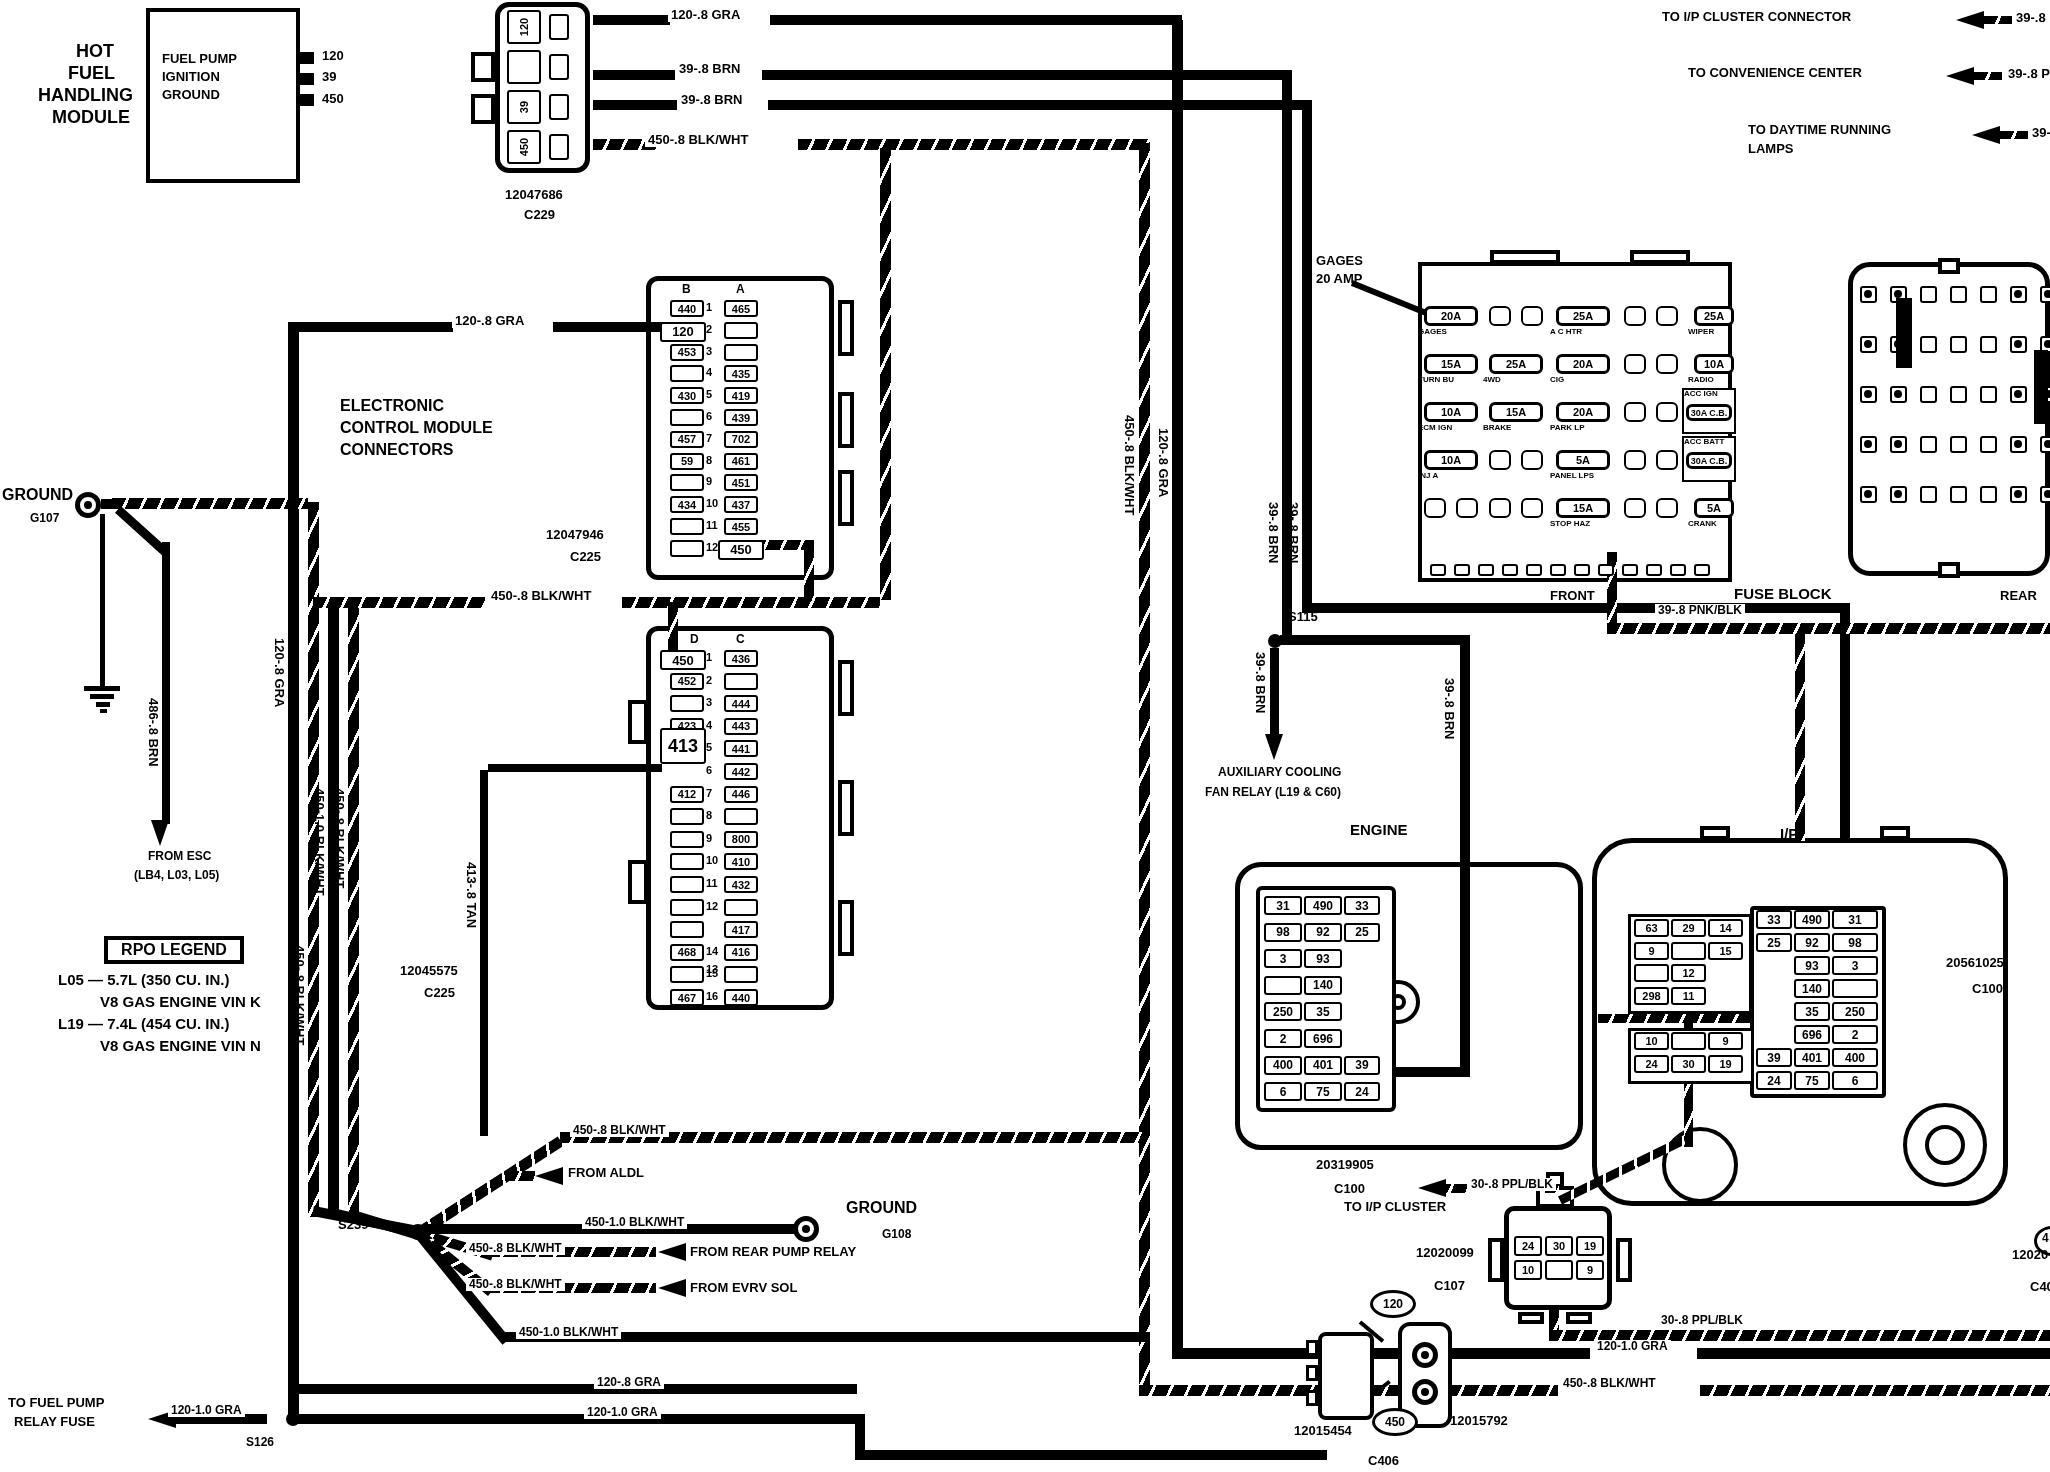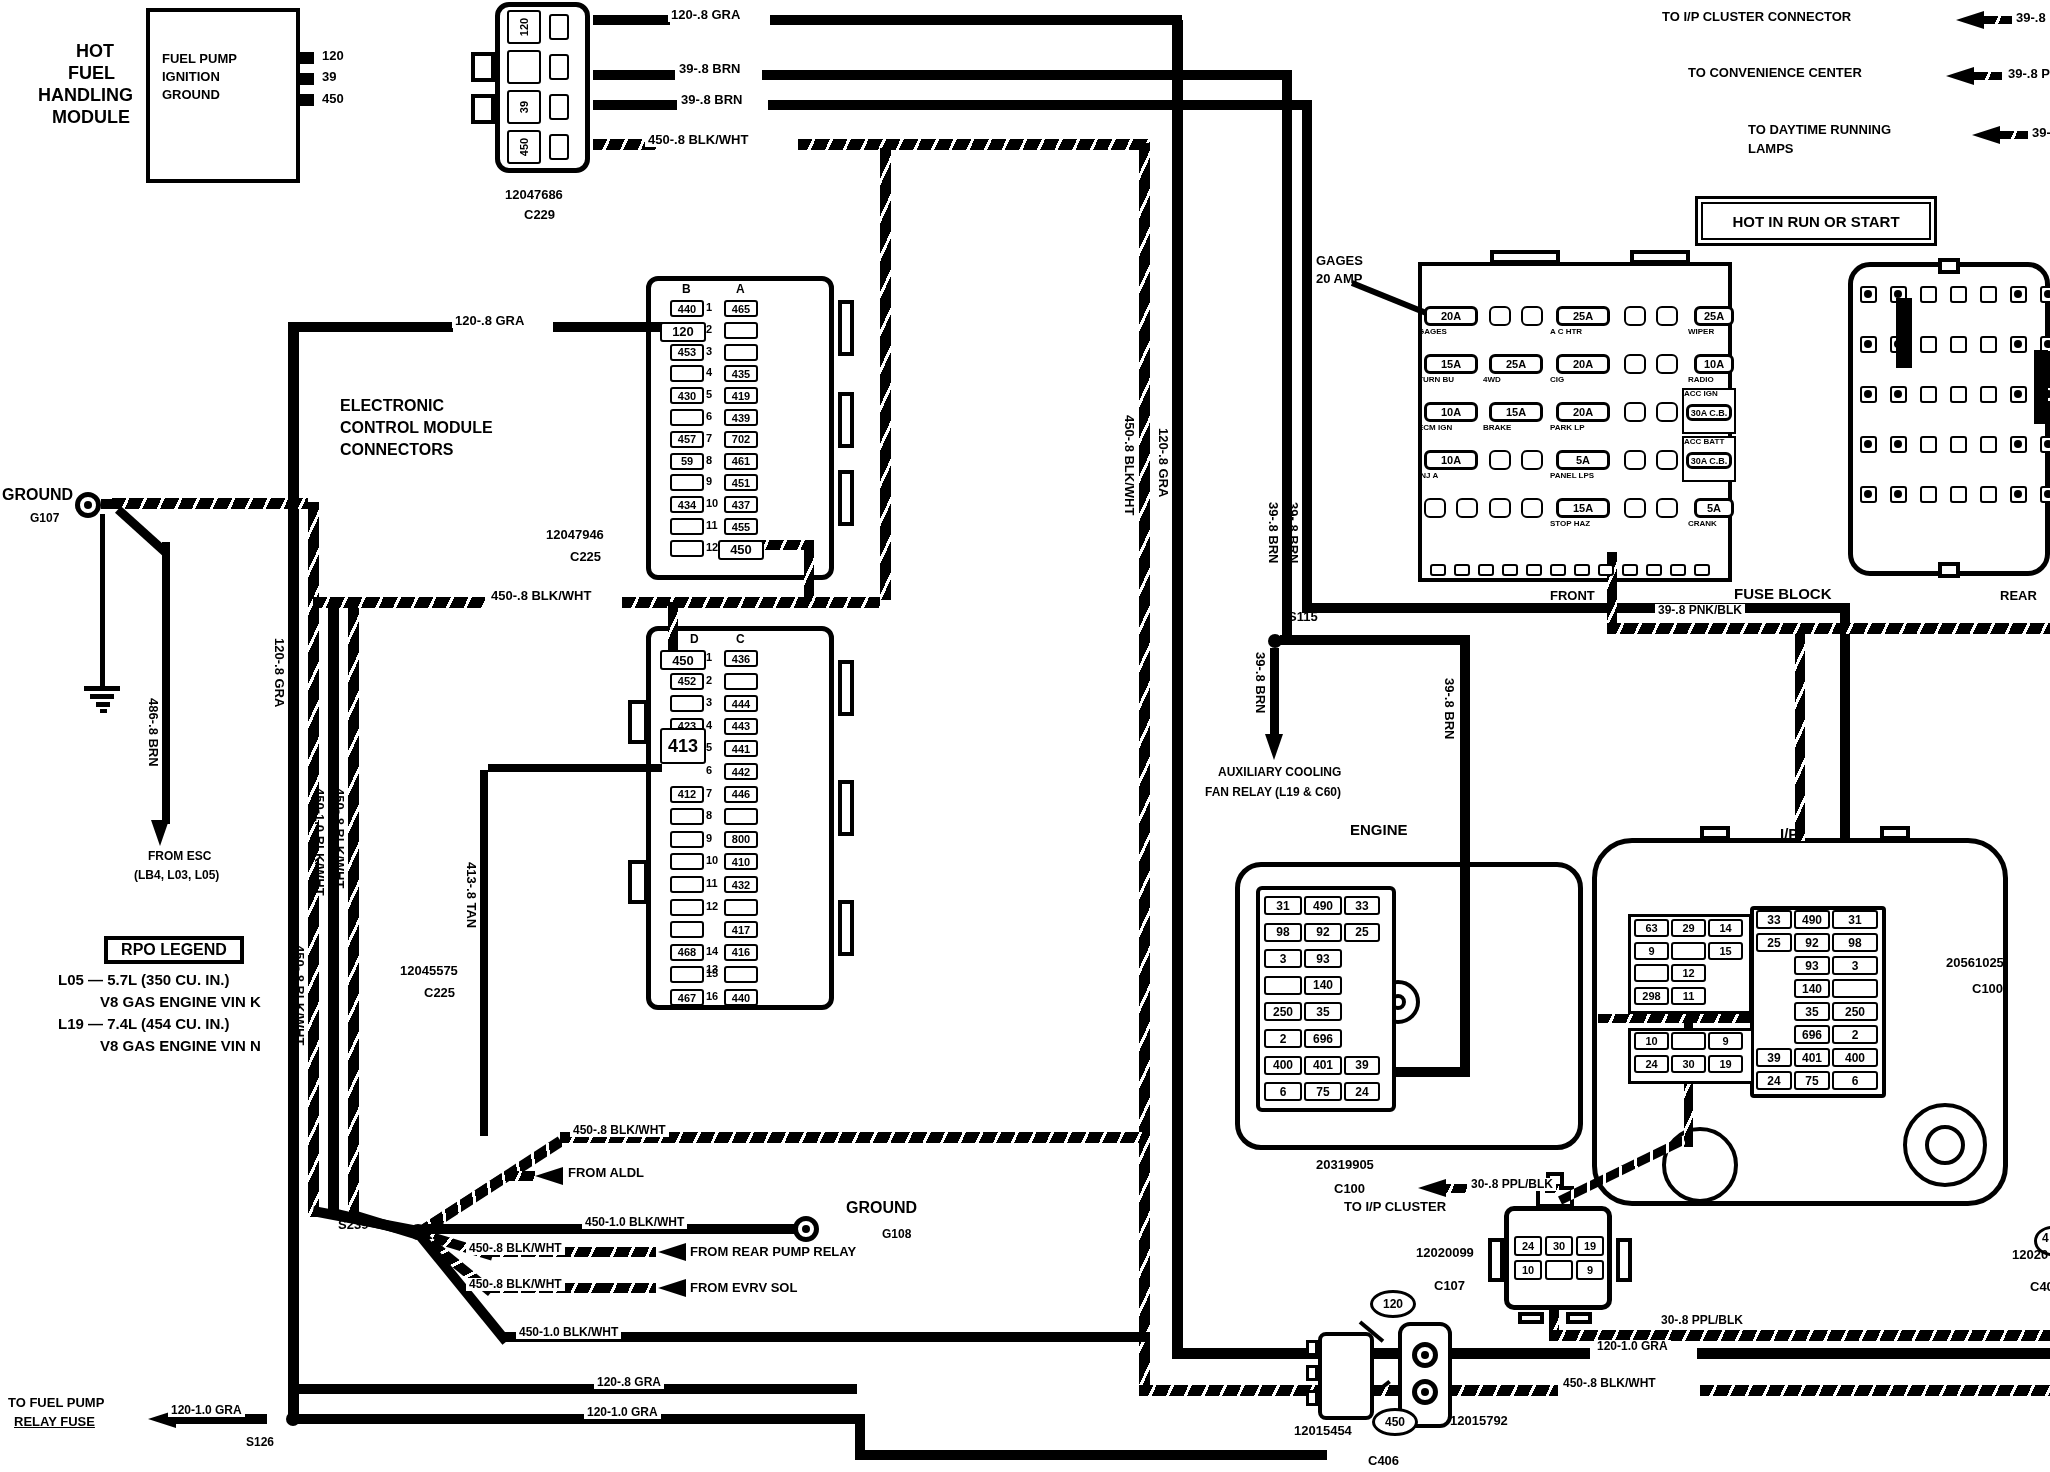--- a/index.html
+++ b/index.html
@@ -53,23 +53,20 @@
   <div class="pod" id="ip-pod"></div>
   <div class="shell" id="module-box" style="border-width:4px;"></div>
   <div class="shell" id="c229-shell"></div>
   <div class="shell" id="ecm1-shell"></div>
   <div class="shell" id="ecm2-shell"></div>
   <div class="shell" id="fuse-shell"></div>
   <div class="shell" id="rear-shell"></div>
   <div class="shell" id="c107-shell"></div>
   <div class="shell" id="sender-left"></div>
   <div class="shell" id="sender-right"></div>
-  <div id="hotbox">
-    <span>HOT IN RUN OR START</span>
-  </div>
   <div id="rpo-box">
     <span>RPO LEGEND</span>
   </div>
 <div class="circ" style="left: 1376px; top: 980px; width: 44px; height: 44px;"></div>
     <div class="circ" style="left: 1390px; top: 994px; width: 16px; height: 16px;"></div>
     <div class="circ" style="left: 1725px; top: 972px; width: 40px; height: 40px;"></div>
     <div class="circ" style="left: 1737px; top: 984px; width: 16px; height: 16px;"></div>
     <div class="circ" style="left: 1903px; top: 1103px; width: 84px; height: 84px;"></div>
     <div class="circ" style="left: 1925px; top: 1125px; width: 40px; height: 40px;"></div>
     <div class="circ" style="left: 1662px; top: 1127px; width: 76px; height: 76px;"></div>
@@ -577,21 +574,21 @@
     <div class="lbl" style="left: 568px; top: 1166px;">FROM ALDL</div>
     <div class="lbl" style="left: 582px; top: 1216px; font-size: 12px; background: rgb(255, 255, 255); padding: 0px 3px;">450-1.0 BLK/WHT</div>
     <div class="lbl" style="left: 466px; top: 1242px; font-size: 12px; background: rgb(255, 255, 255); padding: 0px 3px;">450-.8 BLK/WHT</div>
     <div class="lbl" style="left: 690px; top: 1245px;">FROM REAR PUMP RELAY</div>
     <div class="lbl" style="left: 466px; top: 1278px; font-size: 12px; background: rgb(255, 255, 255); padding: 0px 3px;">450-.8 BLK/WHT</div>
     <div class="lbl" style="left: 690px; top: 1281px;">FROM EVRV SOL</div>
     <div class="lbl" style="left: 516px; top: 1326px; font-size: 12px; background: rgb(255, 255, 255); padding: 0px 3px;">450-1.0 BLK/WHT</div>
     <div class="lbl" style="left: 594px; top: 1376px; font-size: 12px; background: rgb(255, 255, 255); padding: 0px 3px;">120-.8 GRA</div>
     <div class="lbl" style="left: 584px; top: 1406px; font-size: 12px; background: rgb(255, 255, 255); padding: 0px 3px;">120-1.0 GRA</div>
     <div class="lbl" style="left: 8px; top: 1396px;">TO FUEL PUMP</div>
-    <div class="lbl" style="left: 14px; top: 1415px; text-decoration: underline;">RELAY FUSE</div>
+    <div class="lbl" style="left: 14px; top: 1415px;">RELAY FUSE</div>
     <div class="lbl" style="left: 168px; top: 1404px; font-size: 12px; background: rgb(255, 255, 255); padding: 0px 3px;">120-1.0 GRA</div>
     <div class="rl" style="left: 286px; top: 638px;">120-.8 GRA</div>
     <div class="rl" style="left: 306px; top: 945px;">450-.8 BLK/WHT</div>
     <div class="rl" style="left: 326px; top: 788px;">450-1.0 BLK/WHT</div>
     <div class="rl" style="left: 346px; top: 788px;">450-.8 BLK/WHT</div>
     <div class="rl" style="left: 1136px; top: 415px;">450-.8 BLK/WHT</div>
     <div class="rl" style="left: 1170px; top: 428px;">120-.8 GRA</div>
     <div class="rl" style="left: 1280px; top: 502px;">39-.8 BRN</div>
     <div class="rl" style="left: 1300px; top: 502px;">39-.8 BRN</div>
     <div class="rl" style="left: 1267px; top: 652px;">39-.8 BRN</div>

